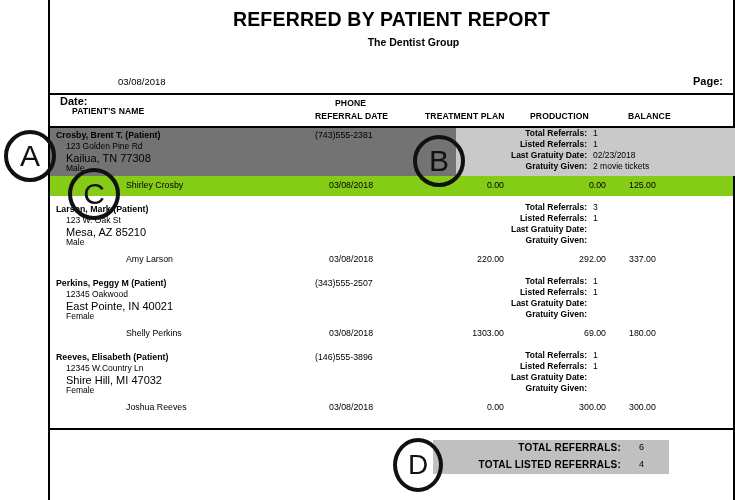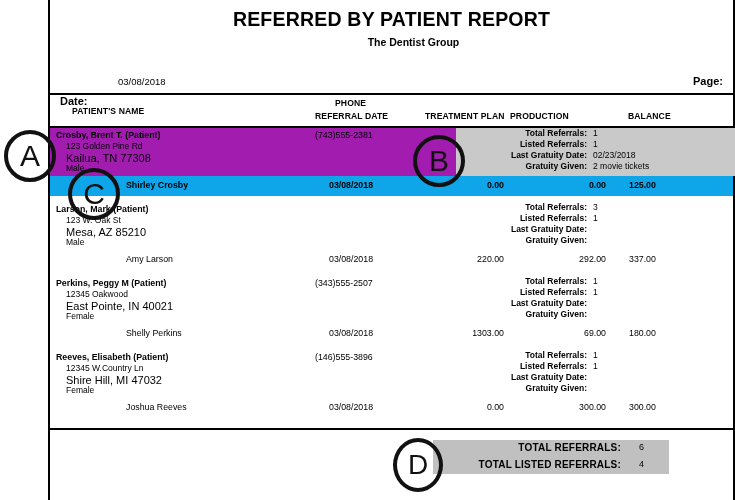--- a/index.html
+++ b/index.html
@@ -101,37 +101,37 @@
     font-size: 8.6px;
     font-weight: bold;
     letter-spacing: .1px;
     white-space: nowrap;
   }
   .ch-patient-name   { left: 6px;   top: 11px; margin-left: 16px; }
   .ch-referred-name  { left: 82px;  top: 30px; }
   .ch-phone          { left: 285px; top: 3px; }
   .ch-referral-date  { left: 265px; top: 16px; }
   .ch-treatment-plan { left: 375px; top: 16px; }
-  .ch-production     { left: 460px; top: 16px; }
+  .ch-production     { left: 480px; top: 16px; }
   .ch-balance        { left: 578px; top: 16px; }
 
   
   .report-body {
     position: relative;
     height: 300px;
     border-bottom: 2px solid #000;
   }
 
   .patient-group { position: relative; }
 
   .pg-info {
     position: relative;
     height: 48px;
   }
-  .pg-info.shaded-a { background: #a21caf; }
+  .pg-info.shaded-a { background: #737373; }
   .pg-info.shaded-a .pg-summary { background: #c9c9c9; }
 
   .pg-name {
     position: absolute;
     left: 6px; top: 2px;
     font-size: 8.8px;
     font-weight: bold;
     white-space: nowrap;
   }
   .pg-addr1 { position: absolute; left: 16px; top: 13px; font-size: 8.5px; white-space: nowrap;}
@@ -168,21 +168,21 @@
   .sum-row .sum-value {
     position: absolute;
     left: 137px;
   }
 
   
   .ref-line {
     position: relative;
     height: 20px;
   }
-  .ref-line.shaded-c { background: #0ea5e9; font-weight: bold; }
+  .ref-line.shaded-c { background: #84cc16; }
   .rl {
     position: absolute;
     top: 4px;
     font-size: 8.8px;
     white-space: nowrap;
   }
   .rl-name { left: 76px; }
   .rl-date { left: 279px; }
   .rl-treat{ left: 380px; width: 74px; text-align: right; }
   .rl-prod { left: 482px; width: 74px; text-align: right; }

